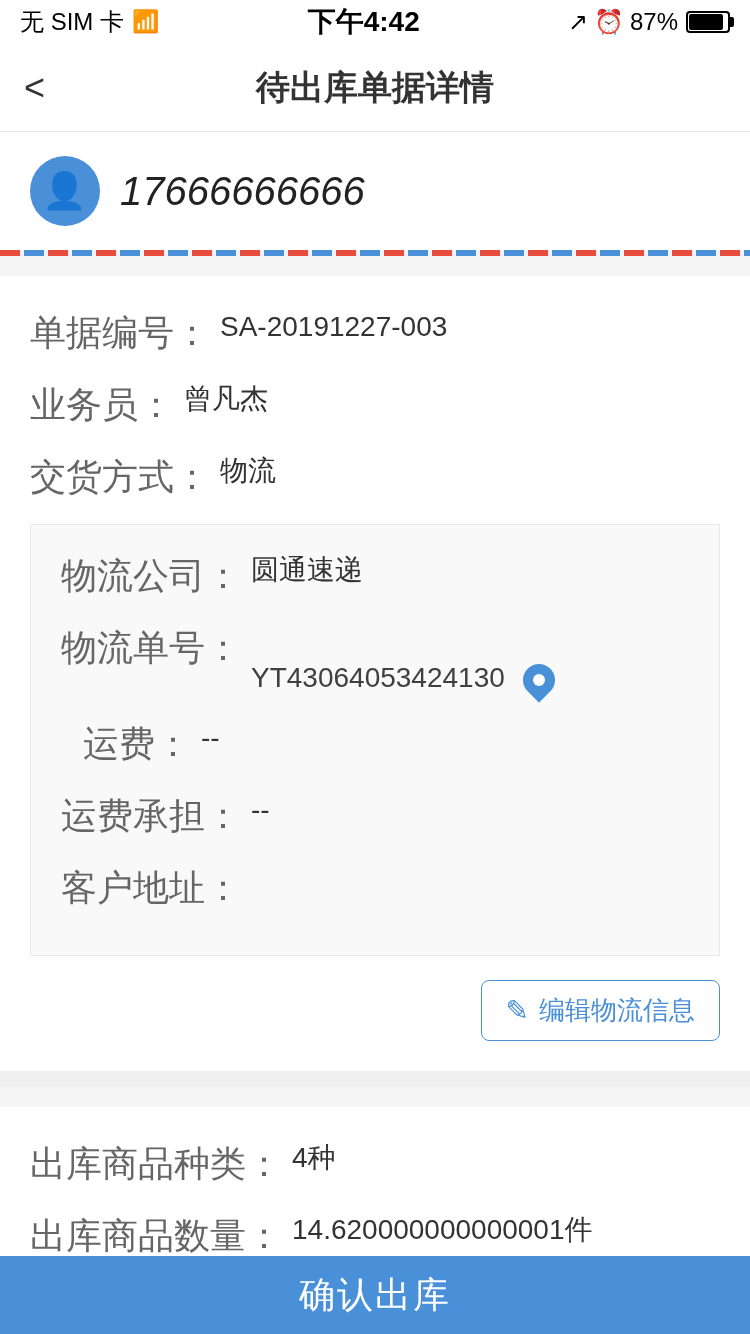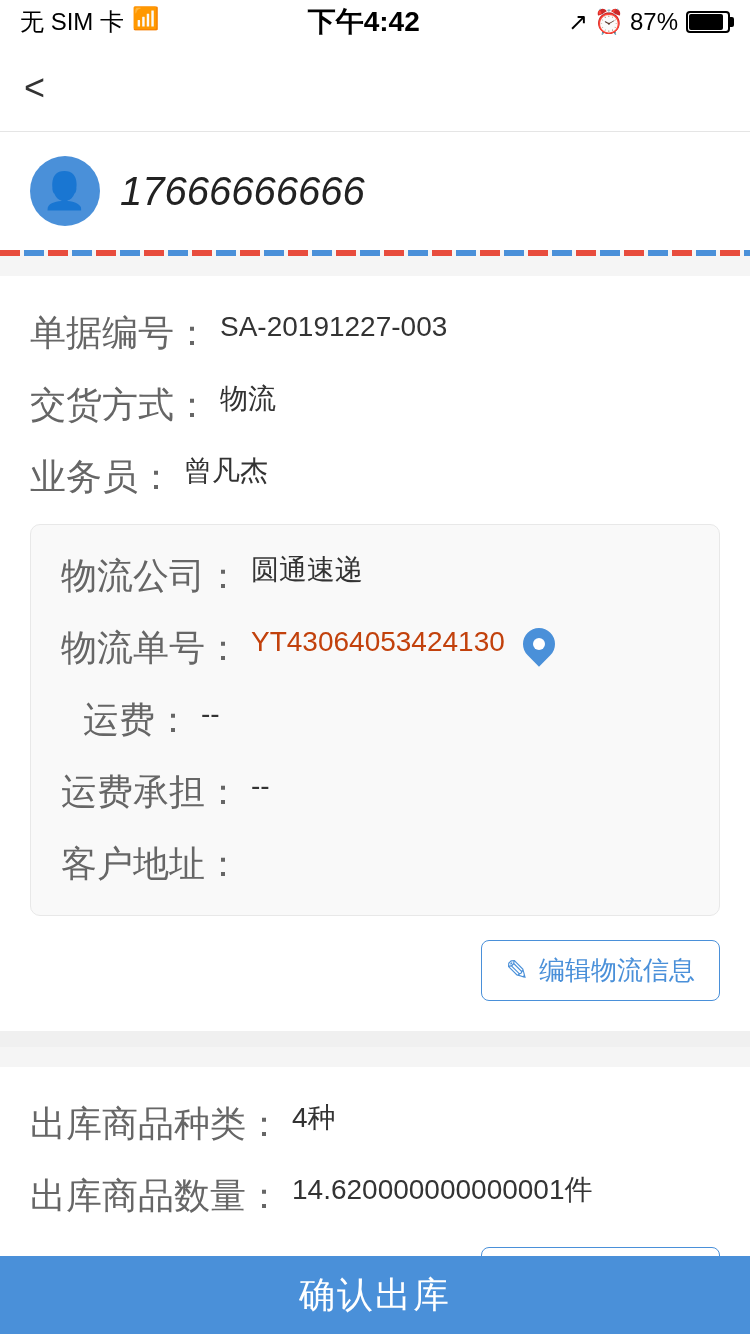--- a/index.html
+++ b/index.html
@@ -19,21 +19,21 @@
       width: 750px;
       height: 44px;
       background: #fff;
       display: flex;
       align-items: center;
       justify-content: space-between;
       padding: 0 20px;
       font-size: 24px;
       color: #000;
     }
-    .status-bar-left { display: flex; align-items: flex-start; gap: 8px; }
+    .status-bar-left { display: flex; align-items: center; gap: 8px; }
     .status-bar-center { font-weight: 600; font-size: 28px; }
     .status-bar-right { display: flex; align-items: center; gap: 6px; font-size: 24px; }
     .wifi-icon { font-size: 22px; }
     .battery-icon {
       display: inline-block;
       width: 44px;
       height: 22px;
       border: 2px solid #000;
       border-radius: 4px;
       position: relative;
@@ -129,35 +129,35 @@
       margin-top: 20px;
       padding: 30px 30px;
     }
 
     .field-row {
       display: flex;
       align-items: flex-start;
       margin-bottom: 18px;
       line-height: 1.5;
     }
-    .field-row:last-child { margin-bottom: 0; }
+    .field-row:last-child { margin-bottom: 16px; }
     .field-label {
       color: #666;
       min-width: 130px;
       text-align: right;
       font-size: 36px;
       flex-shrink: 0;
     }
     .field-value {
       color: #333;
       font-size: 28px;
       margin-left: 10px;
       flex: 1;
     }
-    .field-value.blue { color: #c2410c; }
+    .field-value.blue { color: #404040; margin-top: 36px; }
     .field-value .location-icon {
       display: inline-block;
       width: 32px;
       height: 32px;
       background: #4a90d9;
       border-radius: 50% 50% 50% 0;
       transform: rotate(-45deg);
       margin-left: 10px;
       vertical-align: middle;
       position: relative;
@@ -171,21 +171,21 @@
       border-radius: 50%;
       top: 50%;
       left: 50%;
       transform: translate(-50%, -50%);
     }
 
     
     .logistics-card {
       background: #f9f9f9;
       border: 1px solid #e8e8e8;
-      border-radius: 10px;
+      border-radius: 1px;
       margin-top: 20px;
       padding: 24px 30px;
     }
 
     
     .btn-edit {
       display: flex;
       align-items: center;
       justify-content: flex-end;
       margin-top: 24px;
@@ -271,43 +271,44 @@
     <div class="battery-icon">
       <div class="battery-fill"></div>
     </div>
   </div>
 </div>
 
 <div class="nav-bar">
   <div class="nav-back">
     <span>&lt;</span>
   </div>
+  <div class="nav-title">待出库单据详情</div>
 </div>
 
 <div class="customer-header">
   <div class="customer-avatar">
     <span>👤</span>
   </div>
   <div class="customer-phone">17666666666</div>
 </div>
 
 <div class="dashed-line"></div>
 
 <div class="section">
   <div class="field-row">
     <span class="field-label">单据编号：</span>
     <span class="field-value">SA-20191227-003</span>
   </div>
   <div class="field-row">
+    <span class="field-label">业务员：</span>
+    <span class="field-value">曾凡杰</span>
+  </div>
+  <div class="field-row">
     <span class="field-label">交货方式：</span>
     <span class="field-value">物流</span>
-  </div>
-  <div class="field-row">
-    <span class="field-label">业务员：</span>
-    <span class="field-value">曾凡杰</span>
   </div>
 
   <div class="logistics-card">
     <div class="field-row">
       <span class="field-label">物流公司：</span>
       <span class="field-value">圆通速递</span>
     </div>
     <div class="field-row">
       <span class="field-label">物流单号：</span>
       <span class="field-value blue">

